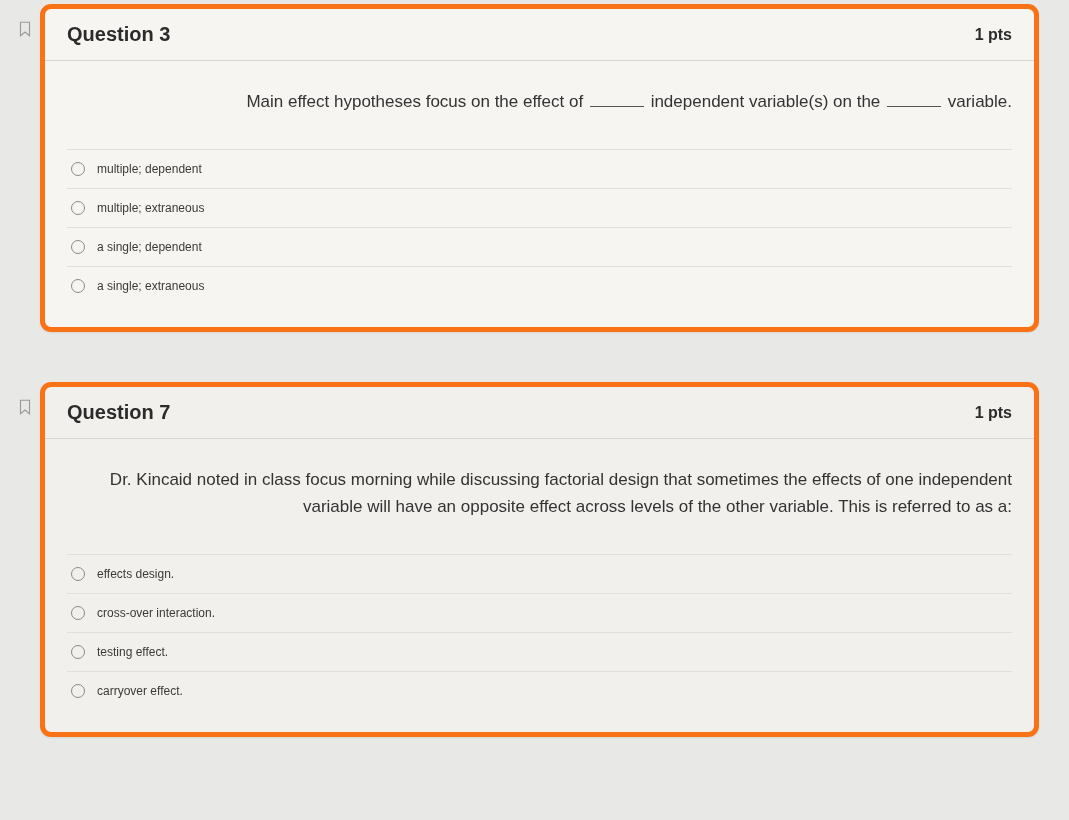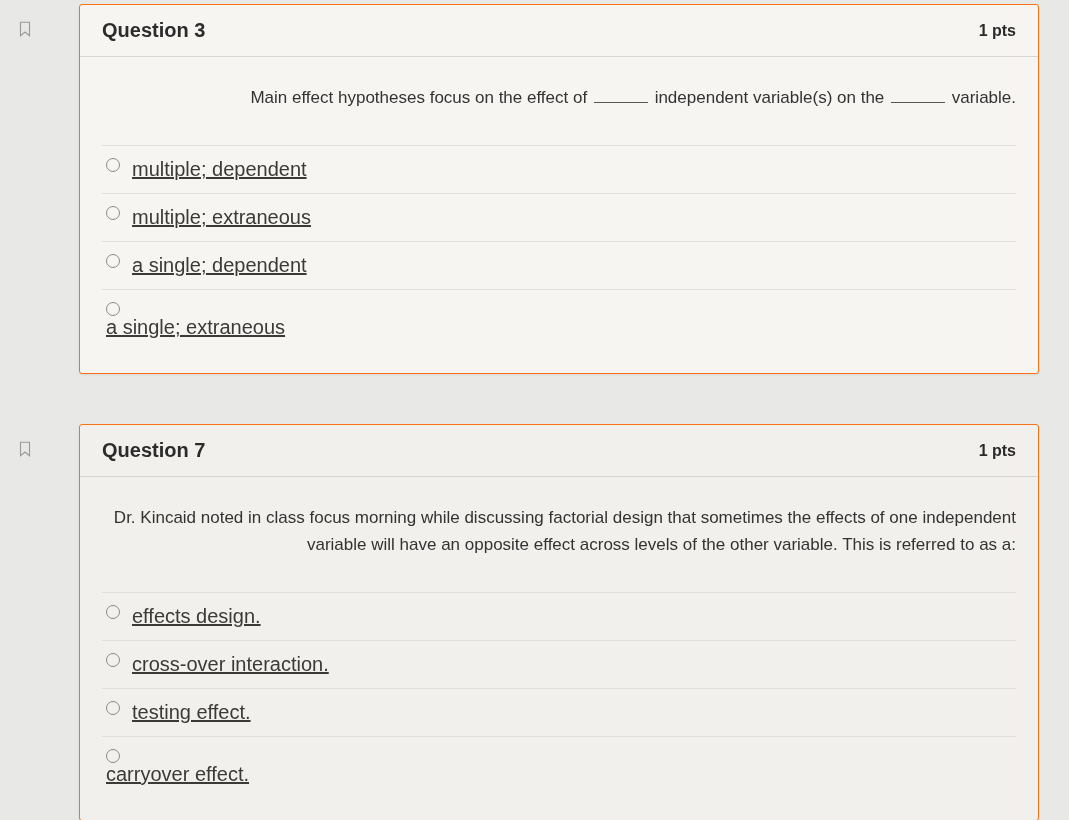--- a/index.html
+++ b/index.html
@@ -29,24 +29,23 @@
   .bookmark svg {
     width: 18px;
     height: 22px;
     fill: none;
     stroke: #999;
     stroke-width: 1.5;
   }
   .question-card {
     flex: 1;
     background: #f6f5f2;
-    border: 1px solid #f97316;
-    border-radius: 3px;
+    border: 5px solid #f97316;
+    border-radius: 11px;
     box-shadow: 0 1px 2px rgba(0,0,0,0.08);
-    margin-left: 39px;
   }
   .question-header {
     display: flex;
     justify-content: space-between;
     align-items: center;
     padding: 14px 22px;
     border-bottom: 1px solid #d5d5d2;
   }
   .question-title {
     font-size: 20px;
@@ -74,28 +73,27 @@
     width: 54px;
     height: 0.9em;
     vertical-align: baseline;
     margin: 0 2px;
   }
   .answers {
     border-top: 1px solid #e0dfdc;
   }
   .answer-row {
     display: flex;
-    align-items: flex-start;
+    align-items: center;
     padding: 12px 4px;
     border-bottom: 1px solid #e0dfdc;
-    font-size: 20px;
+    font-size: 12px;
     color: #3a3a38;
-    text-decoration: underline;
   }
-  .answer-row:last-child { border-bottom: none; flex-direction: column; }
+  .answer-row:last-child { border-bottom: none; }
   .radio {
     width: 14px;
     height: 14px;
     border: 1.6px solid #8a8a86;
     border-radius: 50%;
     margin-right: 12px;
     flex-shrink: 0;
     background: transparent;
   }
   

